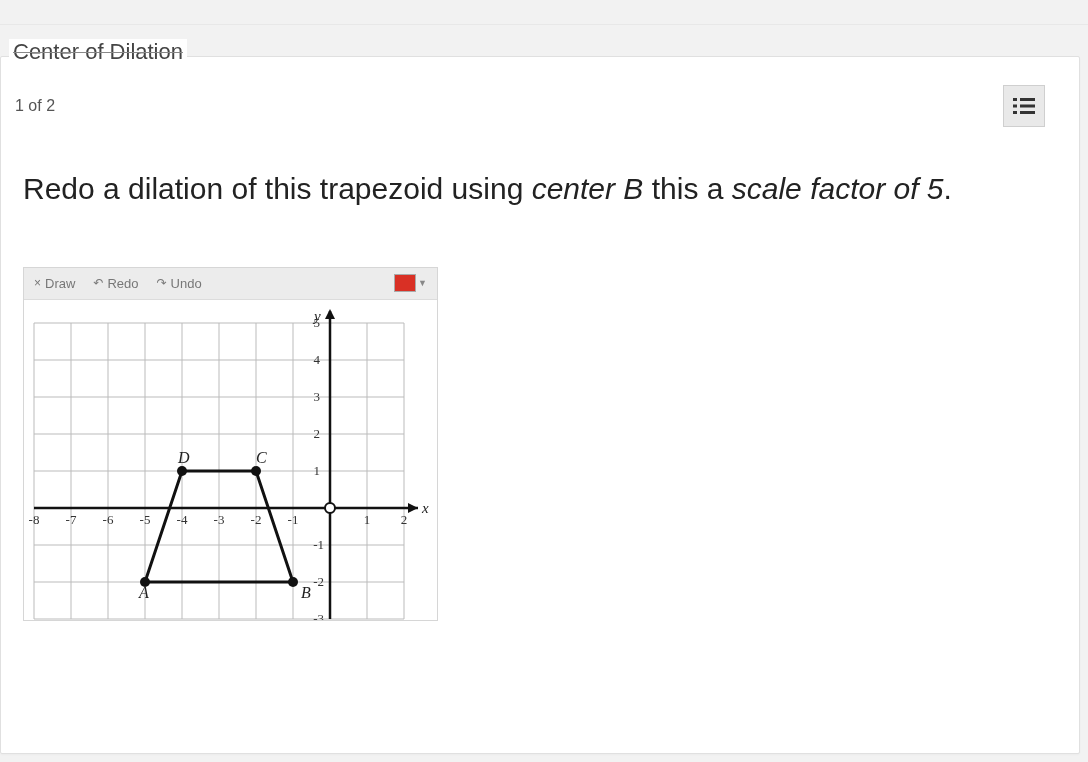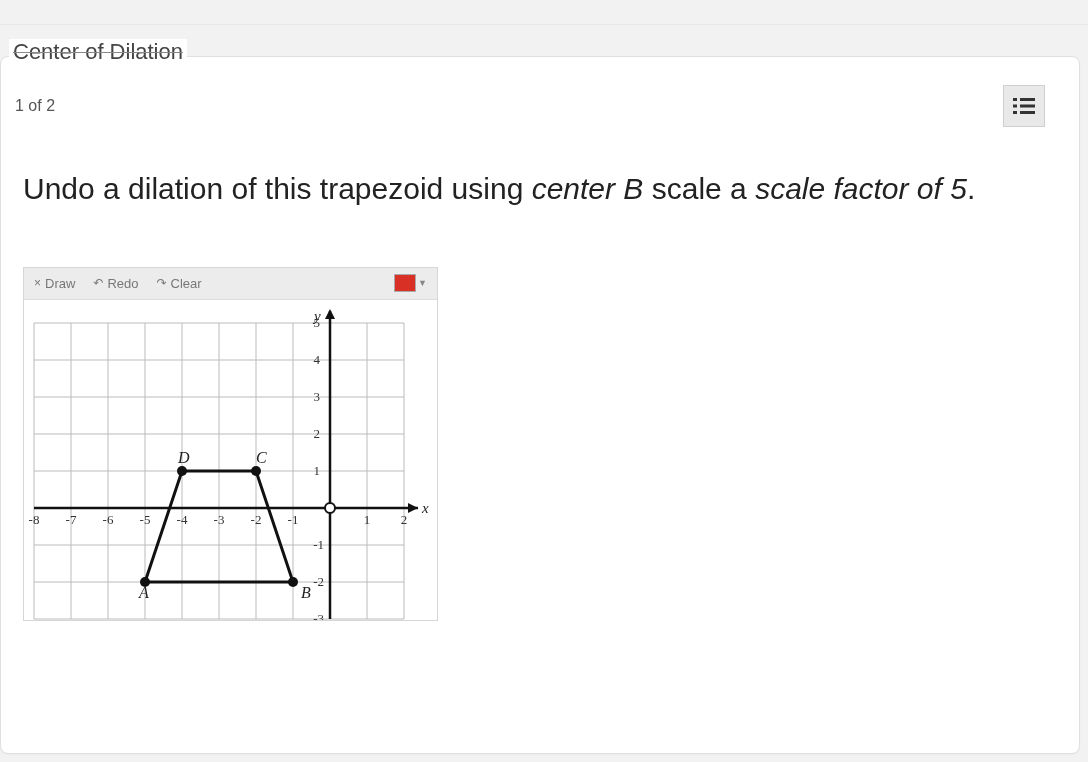--- a/index.html
+++ b/index.html
@@ -17,21 +17,21 @@
     border-bottom: 1px solid #e8e8e8;
   }
   .card {
     position: absolute;
     top: 56px;
     left: 0;
     right: 8px;
     bottom: 8px;
     background: #ffffff;
     border: 1px solid #e0e0e0;
-    border-radius: 8px;
+    border-radius: 2px;
     box-shadow: 0 1px 2px rgba(0,0,0,0.03);
   }
   .title-tab {
     position: absolute;
     top: -18px;
     left: 8px;
     font-size: 22px;
     color: #444;
     background: #fff;
     padding: 0 4px;
@@ -135,36 +135,36 @@
           <rect x="7" y="1" width="15" height="3" fill="#333"></rect>
           <rect x="0" y="7.5" width="4" height="3" fill="#333"></rect>
           <rect x="7" y="7.5" width="15" height="3" fill="#333"></rect>
           <rect x="0" y="14" width="4" height="3" fill="#333"></rect>
           <rect x="7" y="14" width="15" height="3" fill="#333"></rect>
         </svg>
       </div>
     </div>
 
     <div class="question">
-      <span>Undo a dilation of this trapezoid using </span><span class="em">center B</span><span> scale a </span><span class="em">scale factor of 5</span><span>.</span>
+      <span>Redo a dilation of this trapezoid using </span><span class="em">center B</span><span> this a </span><span class="em">scale factor of 5</span><span>.</span>
     </div>
 
     <div class="plot-wrap">
       <div class="toolbar">
         <span class="tool-btn">
           <span class="ico">×</span>
           <span>Draw</span>
         </span>
         <span class="tool-btn">
           <span class="ico">↶</span>
           <span>Redo</span>
         </span>
         <span class="tool-btn">
           <span class="ico">↷</span>
-          <span>Clear</span>
+          <span>Undo</span>
         </span>
         <span class="toolbar-spacer"></span>
         <span class="color-pick">
           <span class="swatch" style="background:#d93025"></span>
           <span style="font-size:9px;color:#888;">▼</span>
         </span>
       </div>
 
       <div class="graph-area">
         <svg id="graph-svg" viewBox="0 0 413 320">

